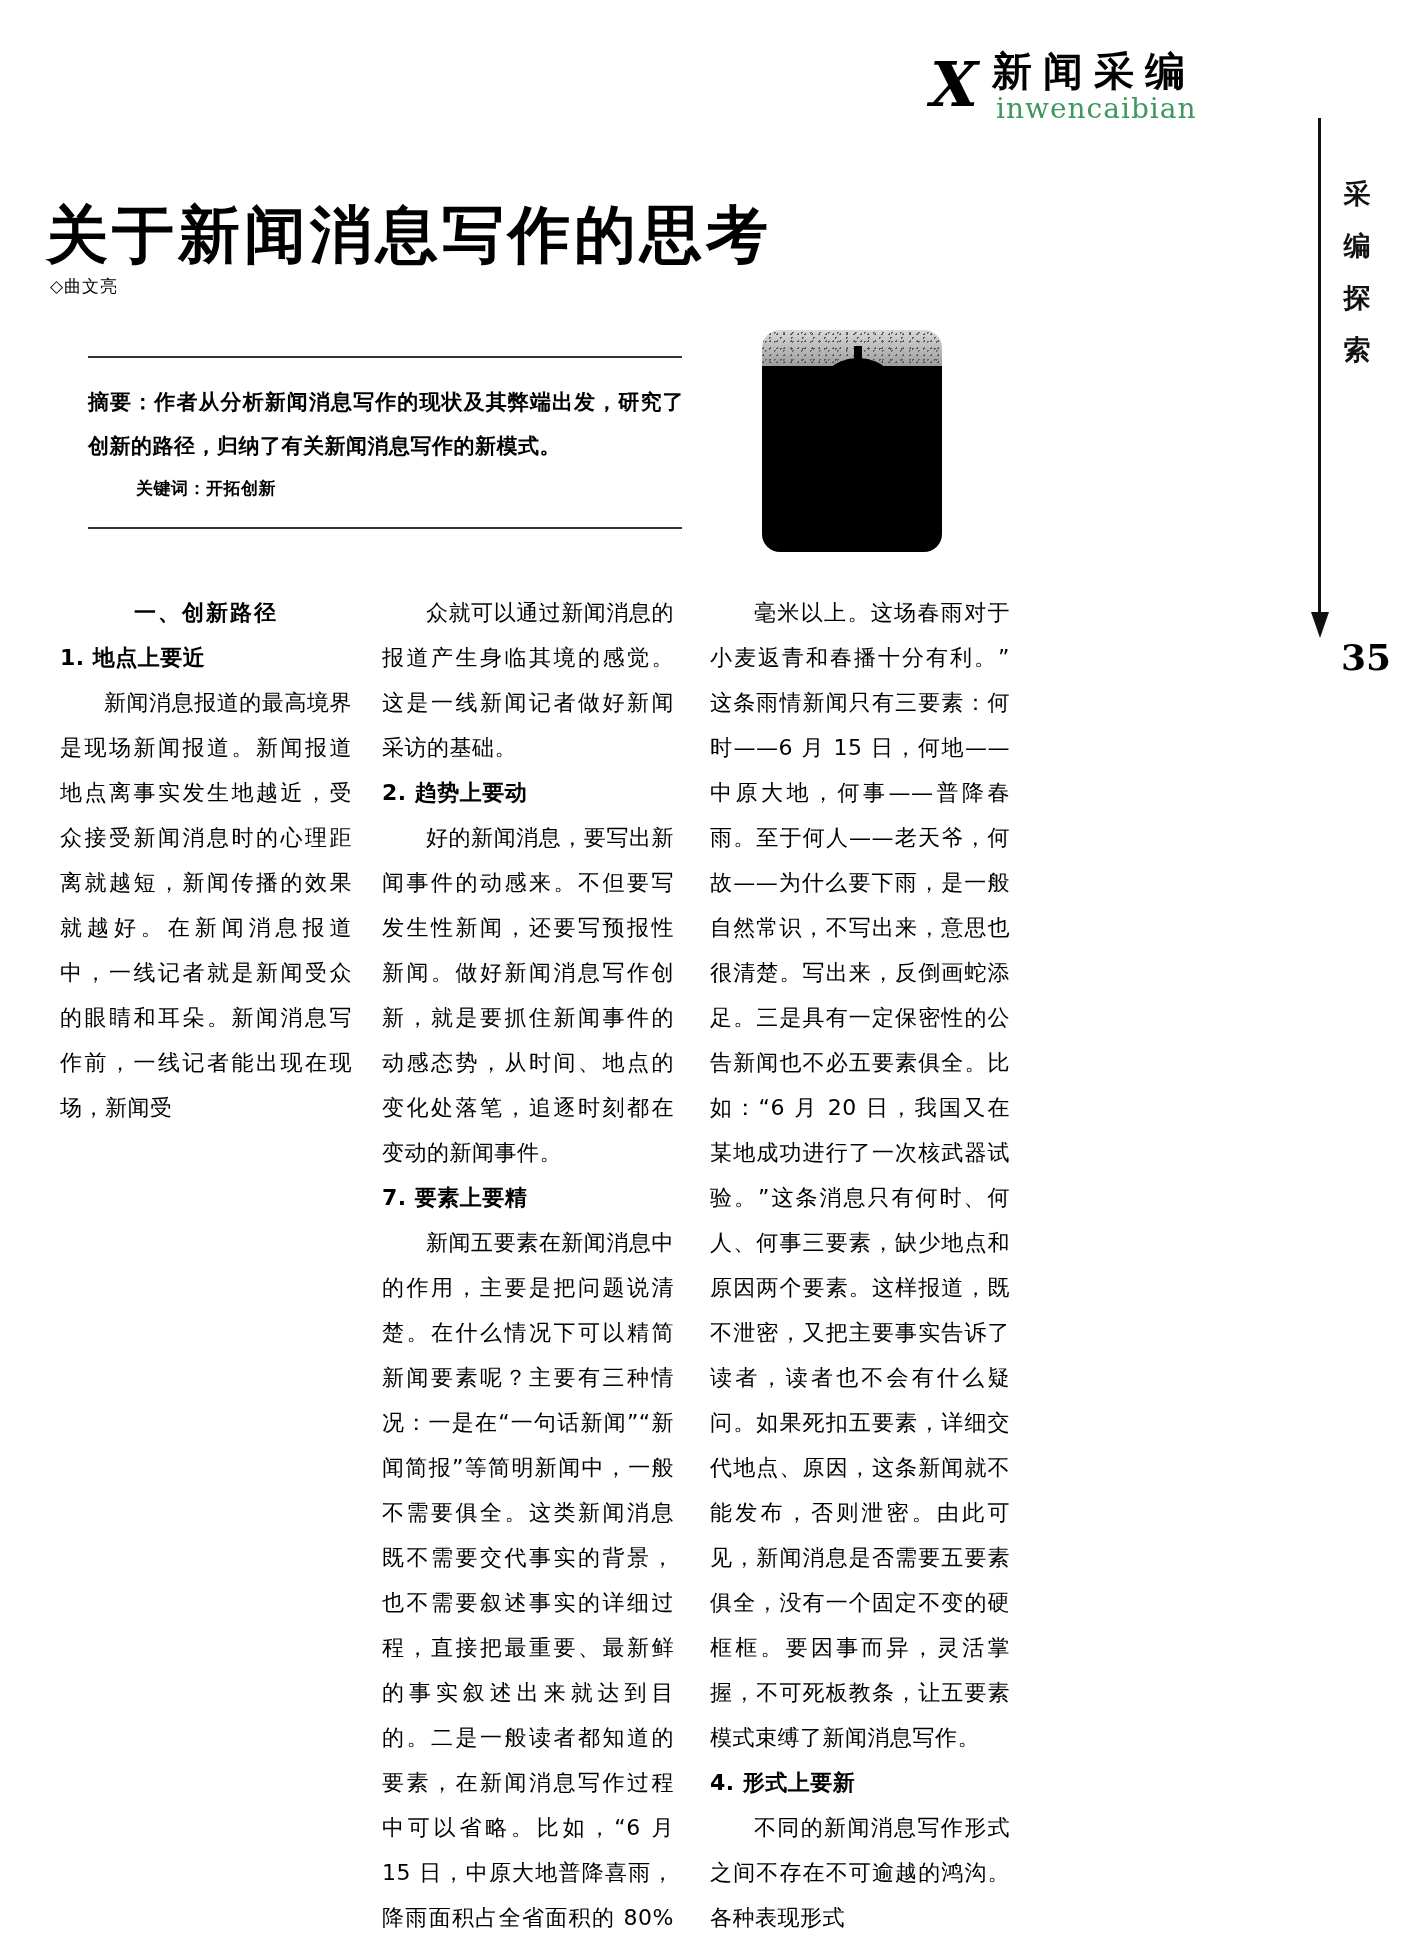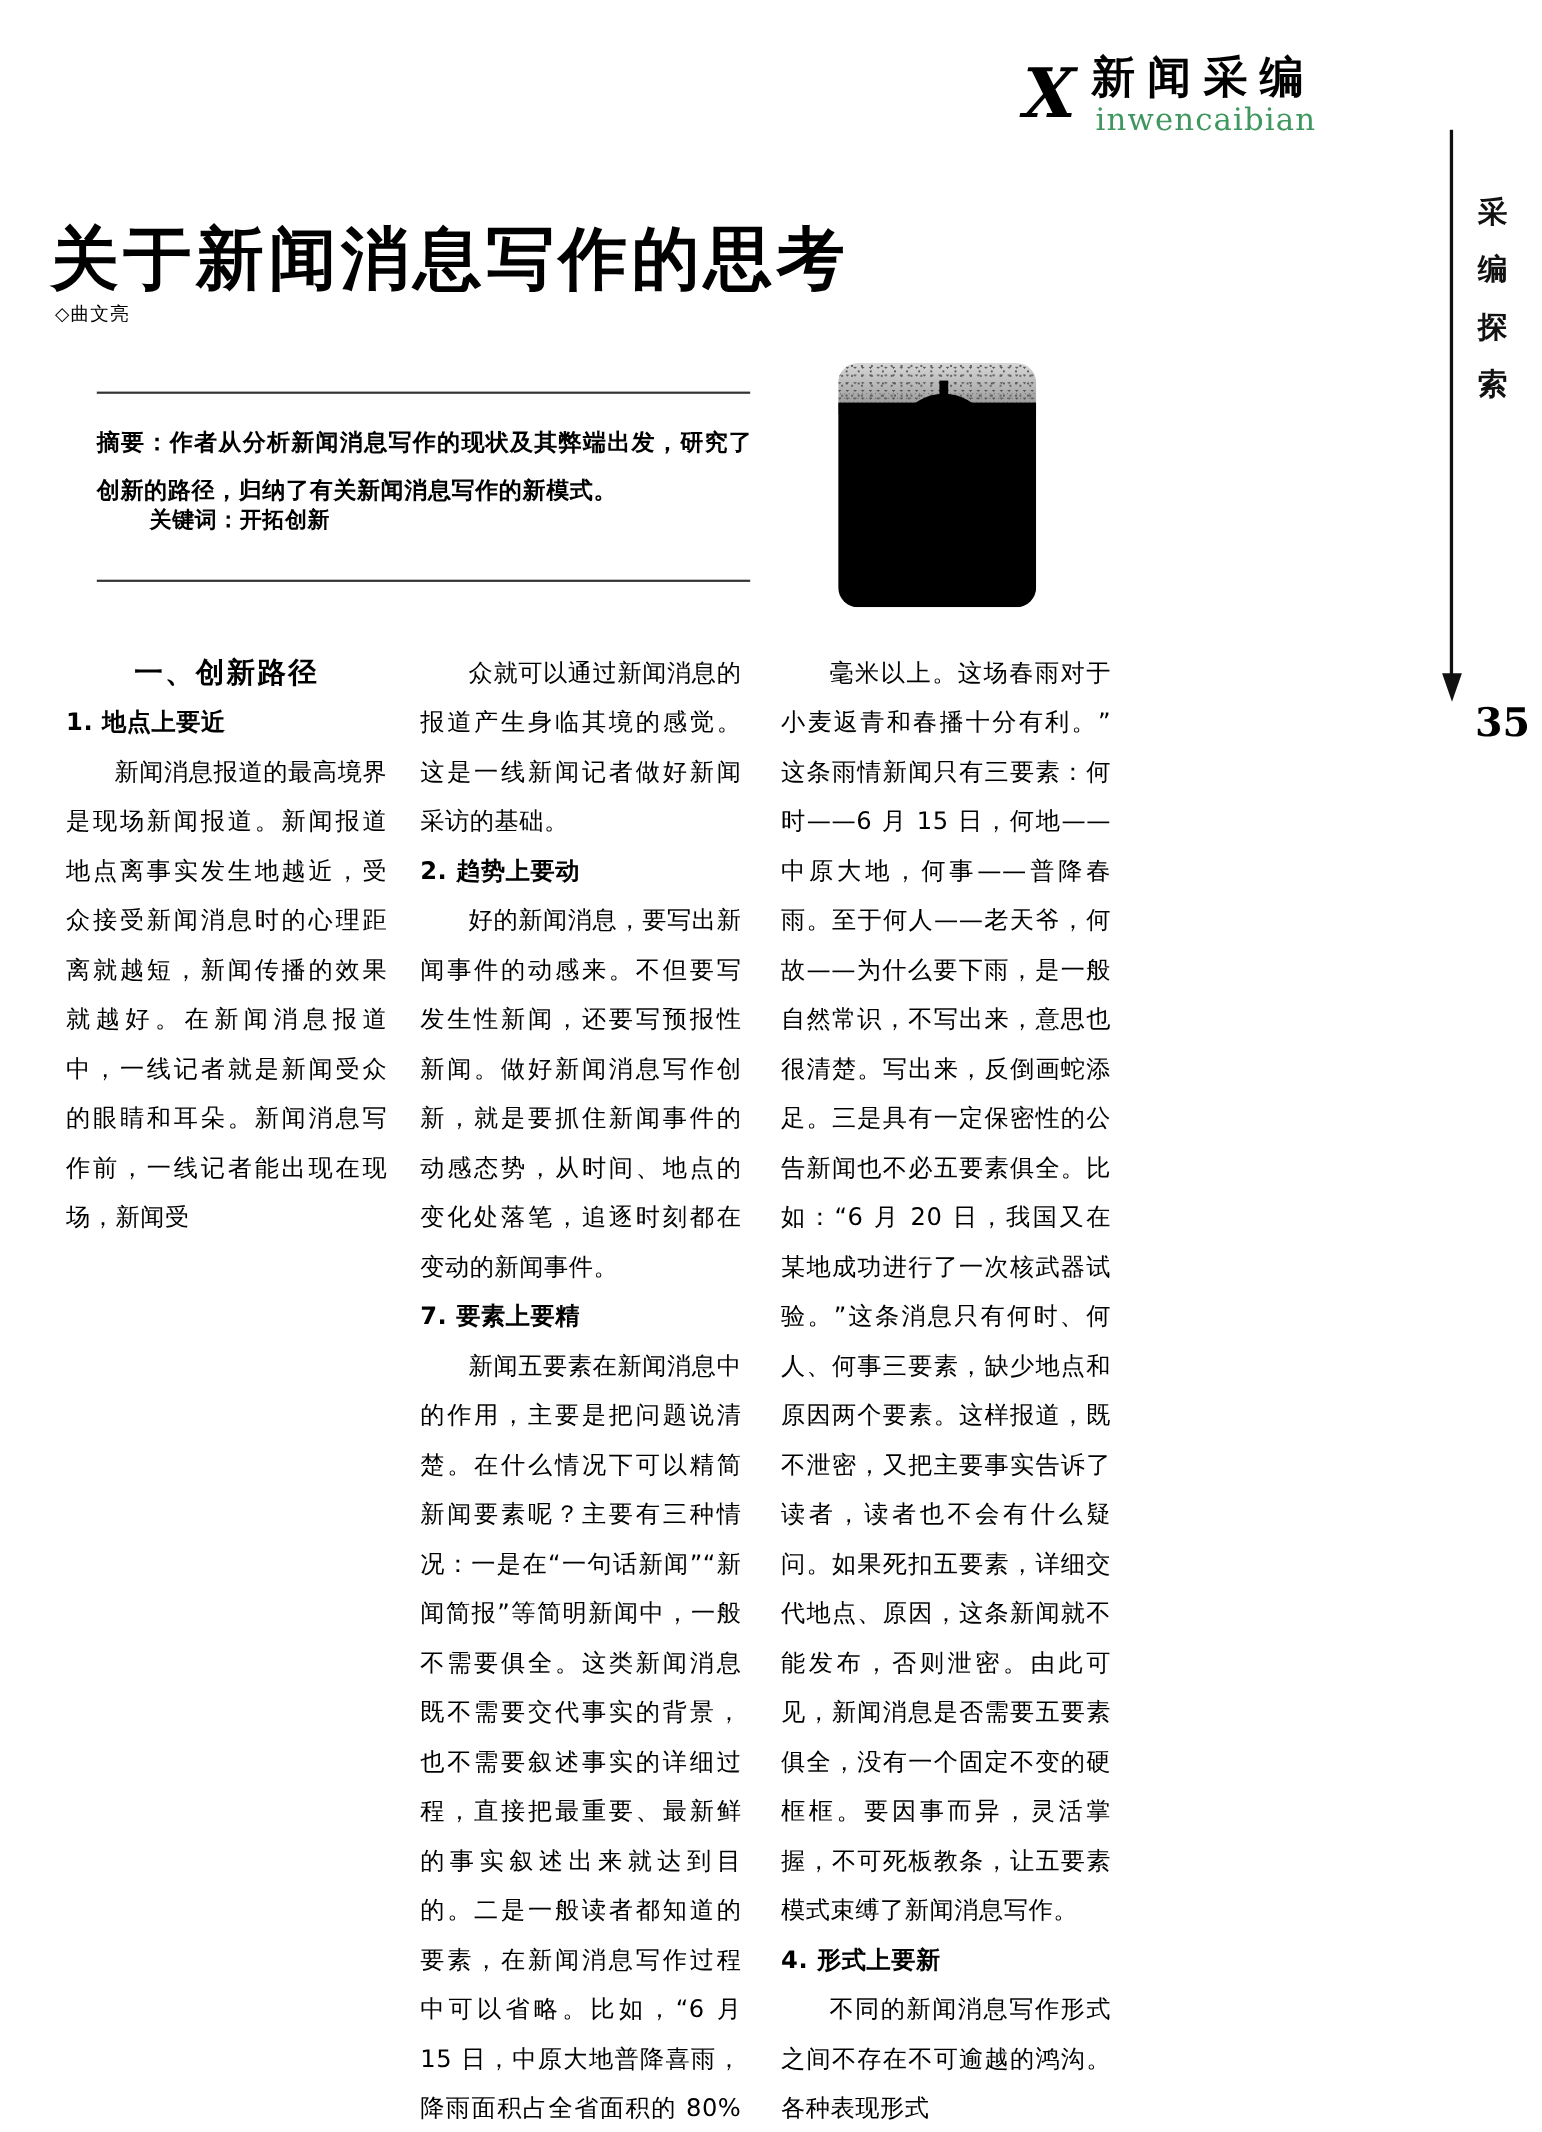--- a/index.html
+++ b/index.html
@@ -60,22 +60,22 @@
   .rule{position:absolute;background:#333;height:2px;}
   .rule-top{left:88px;top:356px;width:594px;}
   .rule-bot{left:88px;top:527px;width:594px;}
   .abstract{
     position:absolute;left:88px;top:380px;width:596px;
     font-size:21px;line-height:44px;font-weight:700;letter-spacing:.5px;
     font-family:"DejaVu Serif","Liberation Serif",serif;
     text-align:justify;
   }
   .keywords{
-    position:absolute;left:88px;top:450px;width:596px;
-    font-size:20px;line-height:44px;font-weight:700;letter-spacing:.5px;
+    position:absolute;left:88px;top:466px;width:596px;
+    font-size:17px;line-height:44px;font-weight:700;letter-spacing:.5px;
     font-family:"DejaVu Serif","Liberation Serif",serif;text-indent:48px;
   }
 
   
   .photo{
     position:absolute;left:762px;top:330px;width:180px;height:222px;
     border-radius:18px;overflow:hidden;background:#ffffff;
   }
   .photo .sky{
     position:absolute;left:0;top:0;width:100%;height:46px;
@@ -110,21 +110,21 @@
     position:absolute;top:0;width:292px;height:1300px;
     font-size:22px;line-height:45px;letter-spacing:.5px;
     text-align:justify;text-justify:inter-ideograph;
     font-family:"DejaVu Sans","Liberation Sans",sans-serif;
   }
   .col1{left:0px;}
   .col2{left:322px;}
   .col3{left:650px;width:300px;}
   .col p{margin:0;text-indent:44px;}
   .col h3{
-    margin:0;font-size:26px;line-height:45px;font-weight:700;
+    margin:0;font-size:22px;line-height:45px;font-weight:700;
     text-align:center;letter-spacing:2px;
   }
   .col h4{
     margin:0;font-size:22px;line-height:45px;font-weight:700;
     text-align:left;text-indent:0px;letter-spacing:.5px;
   }
 </style>
 </head>
 <body>
 

